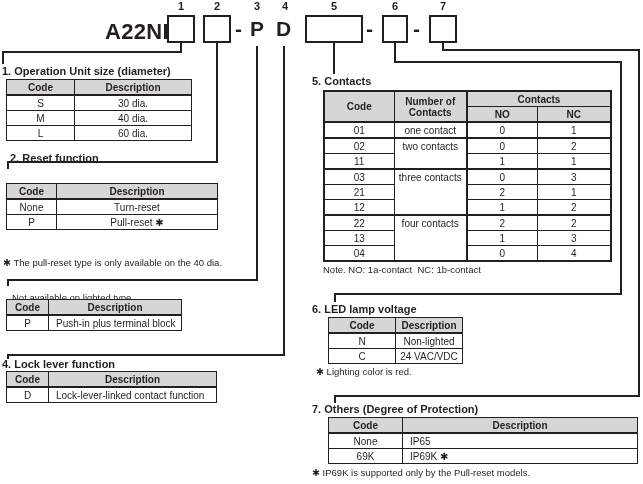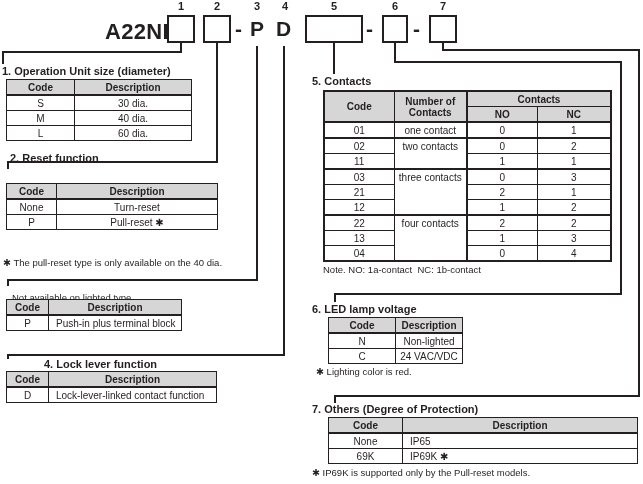--- a/index.html
+++ b/index.html
@@ -150,21 +150,21 @@
     </tr>
       </thead>
     <tbody>
       <tr>
           <td>P</td>
           <td class="la">Push-in plus terminal block</td>
         </tr>
     </tbody>
   </table>
 
-  <div class="sec-title" style="left:2px; top:358px;margin-left:42px;">4. Lock lever function</div>
+  <div class="sec-title" style="left:2px; top:358px;">4. Lock lever function</div>
   <table class="spec" style="left:6px; top:371px; width:211px;">
     <colgroup>
         <col style="width:42px">
         <col>
       </colgroup>
     <thead>
         <tr>
       <th>Code</th>
       <th>Description</th>
     </tr>

